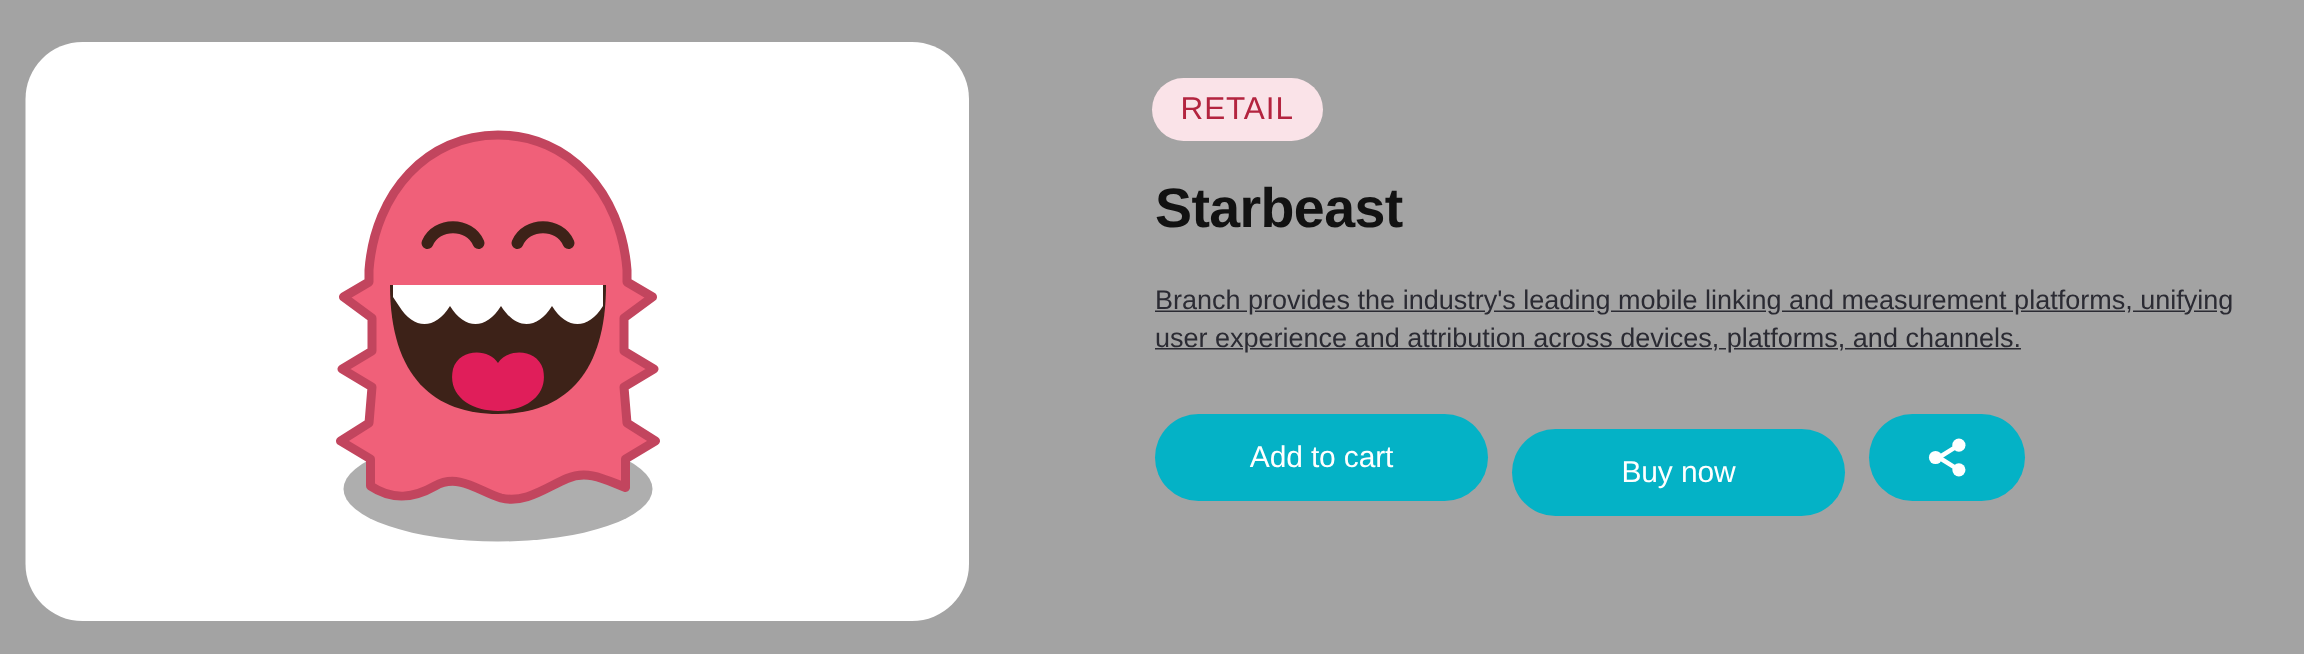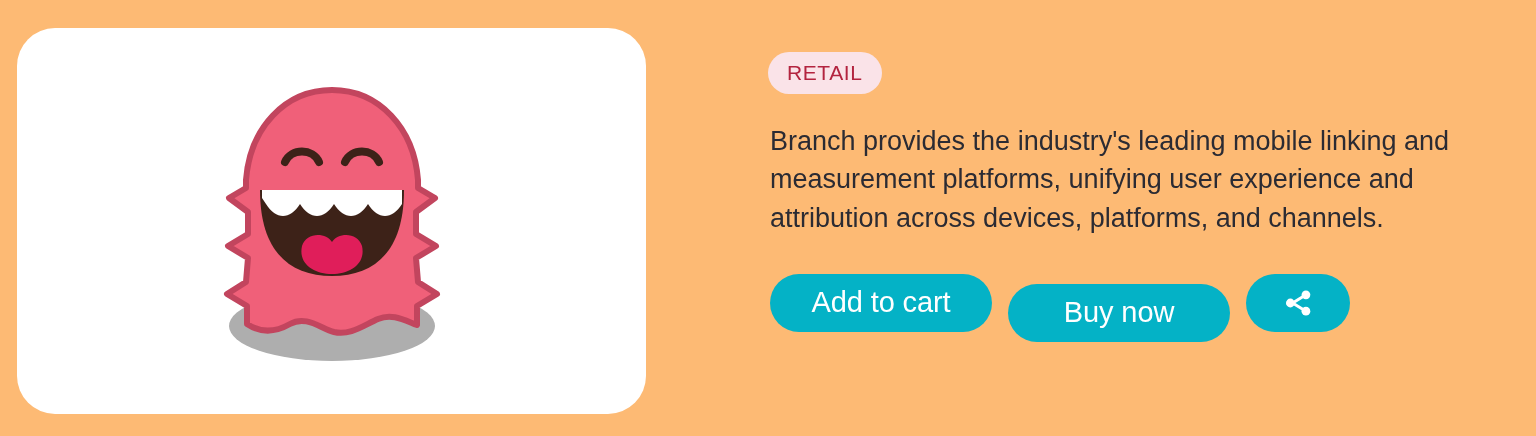--- a/index.html
+++ b/index.html
@@ -12,21 +12,21 @@
     height: 436px;
     background: #f4f4f9;
     font-family: "Liberation Sans", sans-serif;
     overflow: hidden;
   }
 
   .product-page {
     position: relative;
     width: 1536px;
     height: 436px;
-    background: #fdba74;
+    background: #a3a3a3;
   }
 
   
   .media-card {
     position: absolute;
     left: 17px;
     top: 28px;
     width: 629px;
     height: 386px;
     background: #ffffff;
@@ -71,40 +71,41 @@
     margin: 25px 0 0 2px;
     font-size: 37px;
     font-weight: bold;
     color: #121212;
     letter-spacing: -0.4px;
     line-height: 1.1;
   }
 
   .product-description {
     margin: 28px 0 0 2px;
-    font-size: 27px;
+    font-size: 18px;
     line-height: 1.42;
     color: #2b2b33;
     max-width: 762px;
     font-weight: 400;
+    text-decoration: underline;
   }
 
   .action-row {
     margin: 27px 0 0 2px;
     display: flex;
     align-items: center;
     gap: 16px;
   }
 
   .btn {
     border: none;
     background: #04b2c6;
     color: #ffffff;
     font-family: "Liberation Sans", sans-serif;
-    font-size: 29px;
+    font-size: 20px;
     font-weight: 400;
     height: 58px;
     border-radius: 29px;
     cursor: pointer;
     padding: 0 34px;
     display: inline-flex;
     align-items: center;
     justify-content: center;
     line-height: 1;
     letter-spacing: -0.1px;
@@ -173,20 +174,21 @@
         <path fill="#e01e5a" d="M100 170 C 104 156, 124 156, 130 166 C 136 156, 156 156, 160 170
                  C 164 188, 148 198, 130 198 C 112 198, 96 188, 100 170 Z"></path>
       </svg>
     </div>
   </div>
 
   <div class="info-panel">
 
     <span class="category-badge">RETAIL</span>
 
+    <h1 class="product-title">Starbeast</h1>
 
     <p class="product-description">Branch provides the industry's leading mobile linking and measurement platforms, unifying user experience and attribution across devices, platforms, and channels.</p>
 
     <div class="action-row">
 
       <button class="btn btn-add-to-cart">Add to cart</button>
 
       <button class="btn btn-buy-now">Buy now</button>
 
       <button class="btn btn-share">

